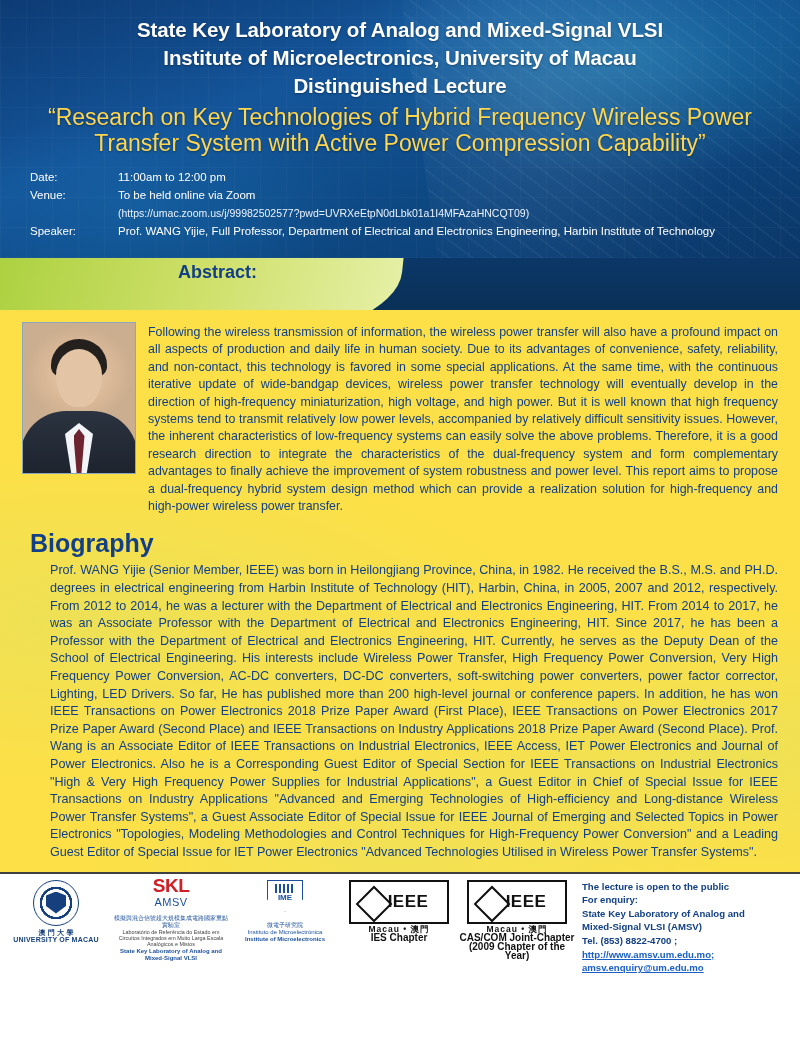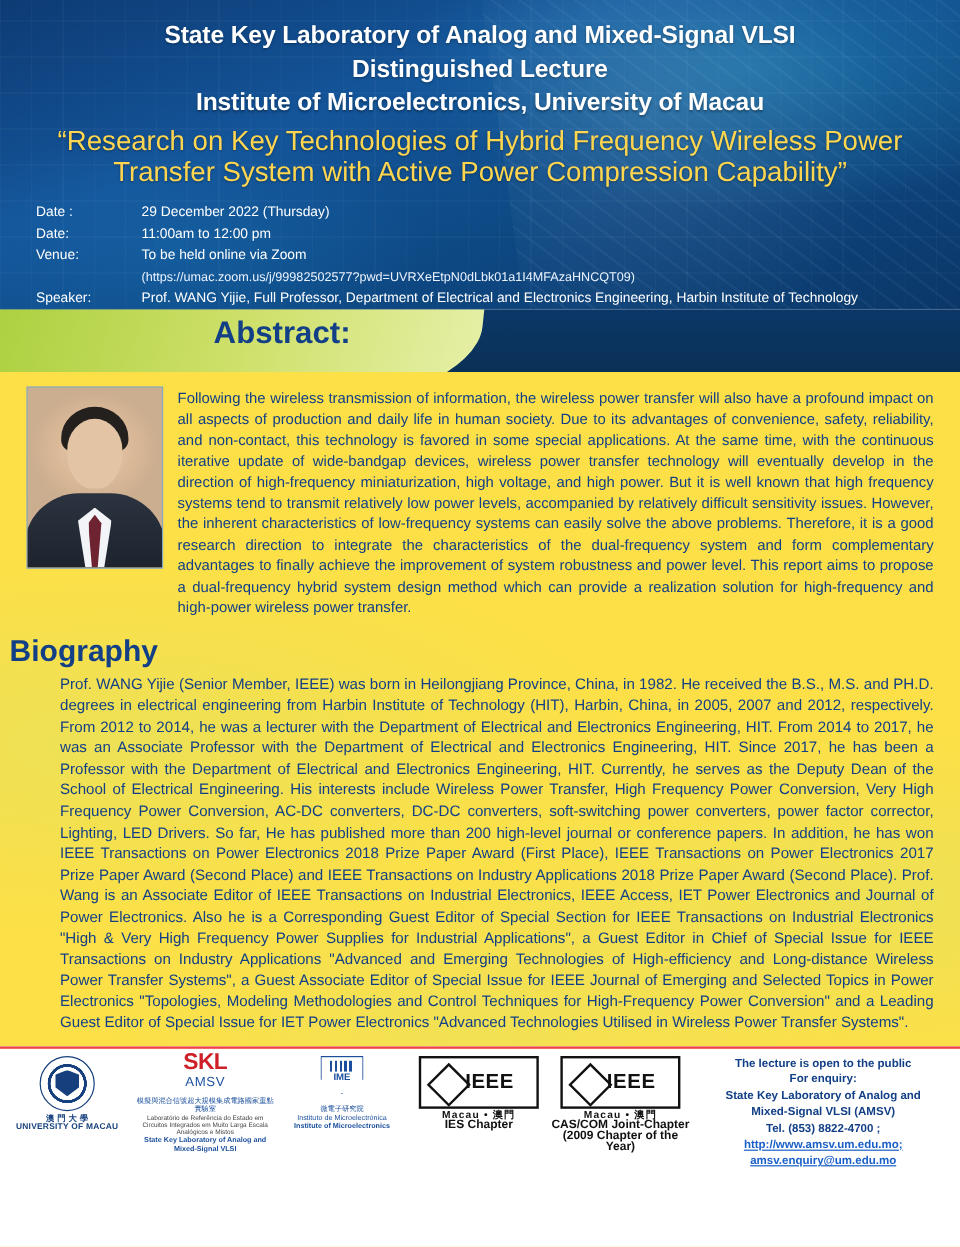--- a/index.html
+++ b/index.html
@@ -107,21 +107,21 @@
     width: 440px;
     height: 100px;
     background: linear-gradient(100deg, #a6ce39 0%, #cfe06a 55%, #e6f0a8 100%);
     border-radius: 0 0 160px 0 / 0 0 70px 0;
     transform: skewX(-6deg);
   }
   .abstract-label {
     position: absolute;
     left: 178px;
     top: 4px;
-    font-size: 26px;
+    font-size: 18px;
     font-weight: bold;
     color: #123f86;
     z-index: 4;
   }
 
   
   .content {
     position: relative;
     width: 800px;
     background: #fde047;
@@ -204,37 +204,37 @@
     line-height: 17.4px;
     color: #123f86;
     text-align: justify;
     padding-top: 2px;
   }
 
   .bio-head {
     font-size: 25px;
     font-weight: bold;
     color: #123f86;
-    padding: 10px 0 4px 8px;
+    padding: 10px 0 4px 30px;
   }
   .bio-text {
     font-size: 12.6px;
     line-height: 17.6px;
     color: #123f86;
     text-align: justify;
     padding: 0 22px 10px 22px;
     margin-left: 28px;
   }
 
   
   .footer {
     position: relative;
     width: 800px;
     height: 118px;
-    border-top: 2px solid #ef4444;
+    border-top: 2px solid #404040;
     background: #ffffff;
   }
   .footer-logos {
     position: absolute;
     left: 0; top: 0;
     width: 580px; height: 118px;
     display: flex;
     align-items: flex-start;
     padding-top: 6px;
   }
@@ -364,49 +364,45 @@
     font-weight: bold;
     color: #111;
     line-height: 9px;
   }
 
   .footer-right {
     position: absolute;
     right: 10px;
     top: 6px;
     width: 208px;
-    text-align: center;
+    text-align: left;
     font-size: 9.6px;
     line-height: 13.6px;
     color: #123f86;
     font-weight: bold;
   }
   .footer-right a, .footer-right .link {
     color: #1a5fc8;
     text-decoration: underline;
   }
 </style>
 </head>
 <body>
 
 <div class="header">
   <div class="hdr-inner">
     <div class="title-block">
       <div class="title-line">State Key Laboratory of Analog and Mixed-Signal VLSI</div>
+      <div class="title-line">Institute of Microelectronics, University of Macau</div>
       <div class="title-line">Distinguished Lecture</div>
-      <div class="title-line">Institute of Microelectronics, University of Macau</div>
       <div class="lecture-title">“Research on Key Technologies of Hybrid Frequency Wireless Power Transfer System with Active Power Compression Capability”</div>
     </div>
 
     <table class="info-table">
       <tbody>
-          <tr>
-        <td class="info-label">Date :</td>
-        <td>29 December 2022 (Thursday)</td>
-      </tr>
       <tr>
         <td class="info-label">Date:</td>
         <td>11:00am to 12:00 pm</td>
       </tr>
       <tr>
         <td class="info-label">Venue:</td>
         <td>To be held online via Zoom</td>
       </tr>
       <tr>
         <td class="info-label"></td>

